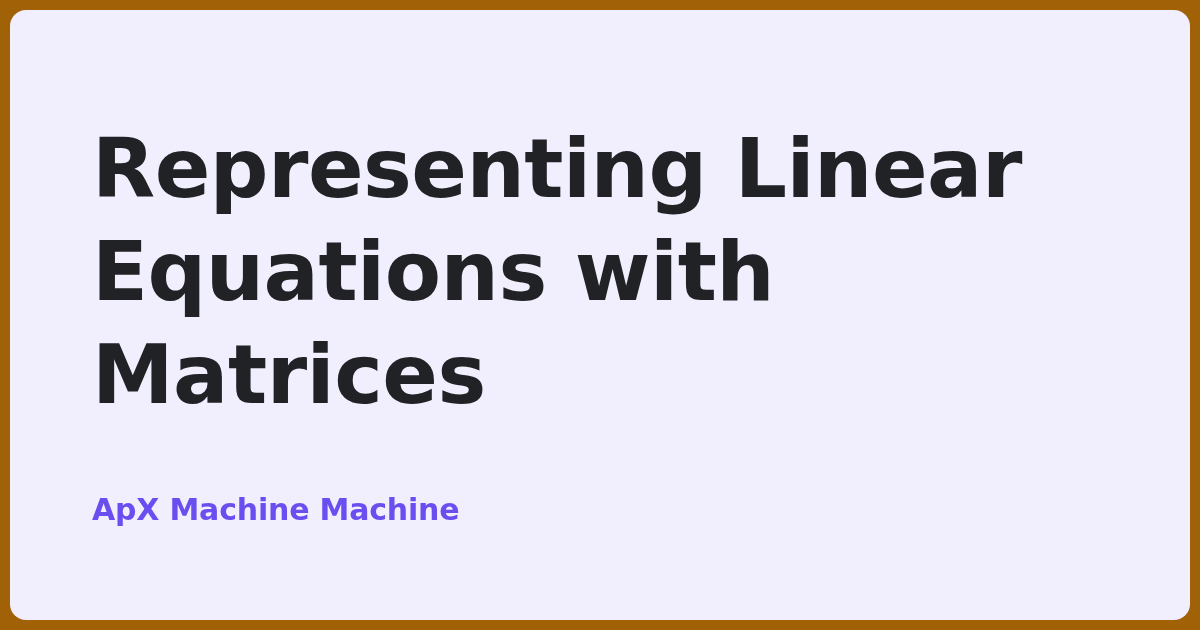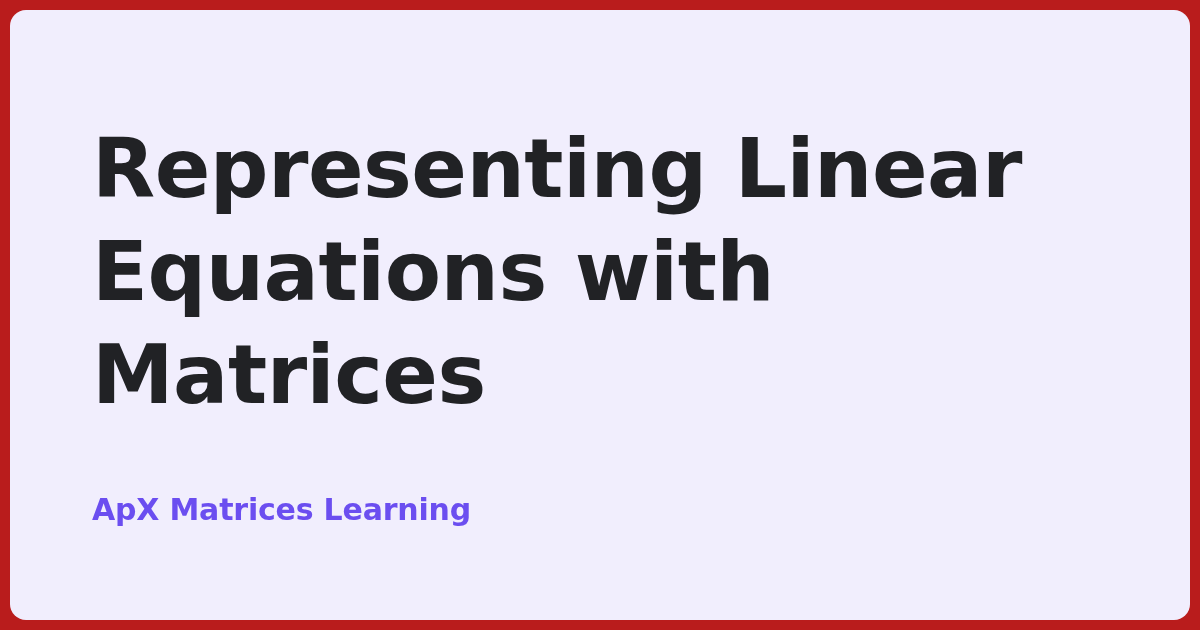--- a/index.html
+++ b/index.html
@@ -12,21 +12,21 @@
     overflow: hidden;
     font-family: "DejaVu Sans", sans-serif;
     background: #7a52f0;
   }
 
   .og-card {
     position: relative;
     box-sizing: border-box;
     width: 1200px;
     height: 630px;
-    background: #b91c1c;
+    background: #a16207;
     padding: 10px;
   }
 
   .card-inner {
     box-sizing: border-box;
     width: 100%;
     height: 100%;
     background: #f1eefd;
     border-radius: 16px;
     position: relative;
@@ -74,17 +74,17 @@
 
 <div class="og-card">
   <div class="card-inner">
 
     <div class="title-block">
       <h1 class="og-title">Representing Linear
 Equations with Matrices</h1>
     </div>
 
     <div class="brand-block">
-      <p class="og-brand">ApX Matrices Learning</p>
+      <p class="og-brand">ApX Machine Machine</p>
     </div>
 
   </div>
 </div>
 
 </body></html>

